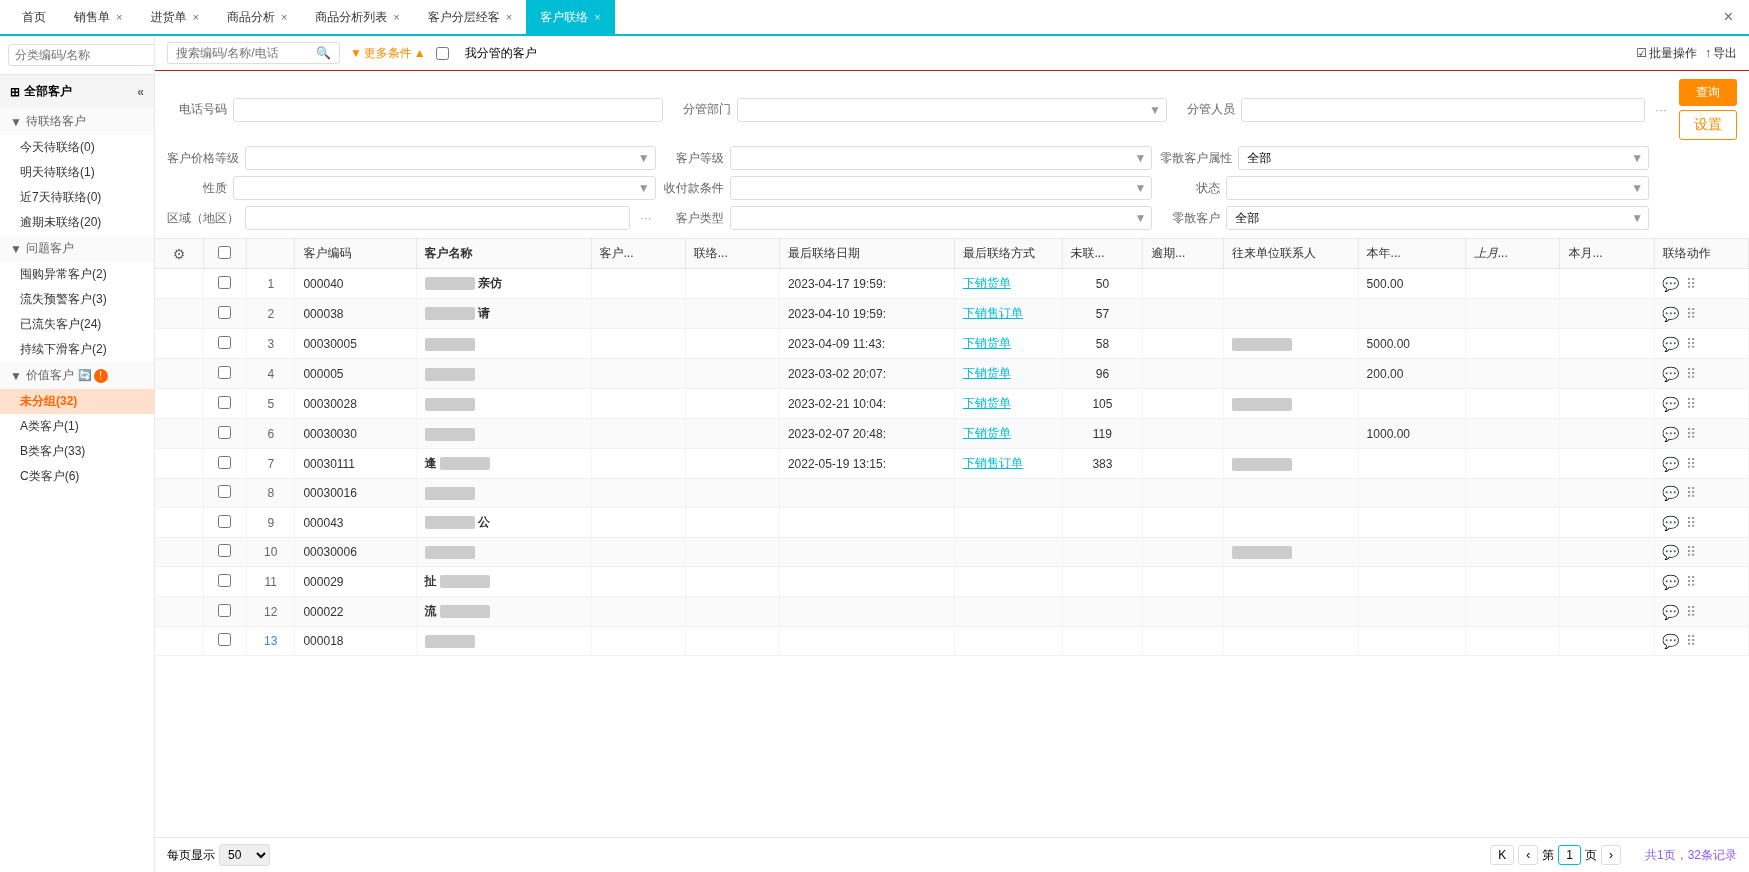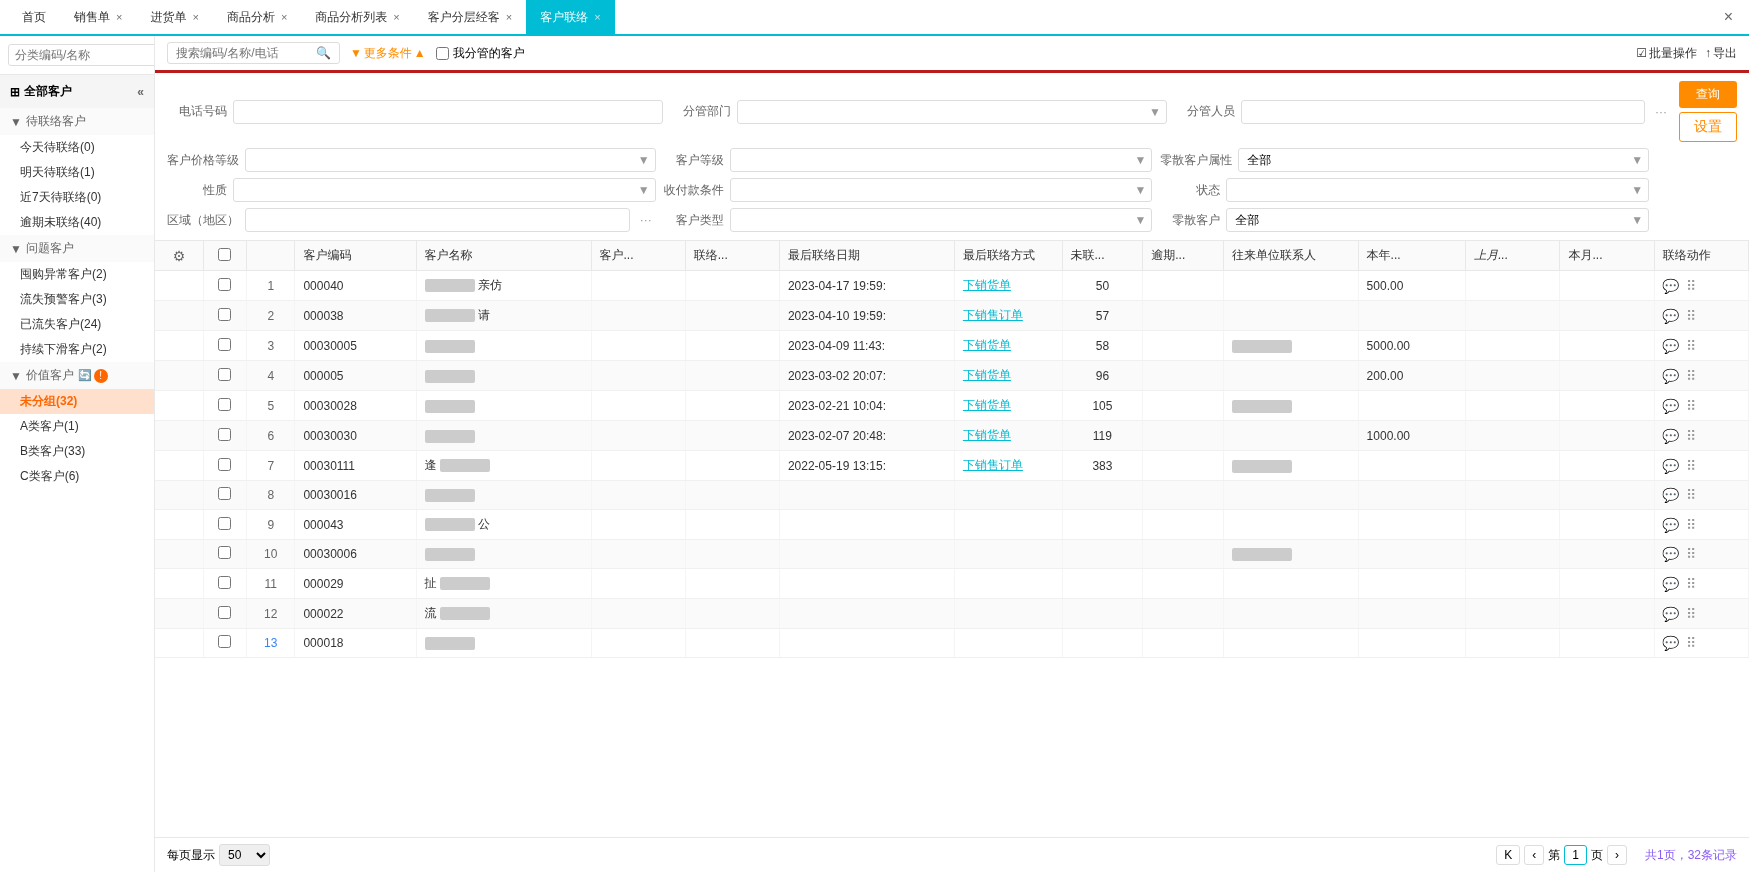--- a/index.html
+++ b/index.html
@@ -121,21 +121,21 @@
     .content-area {
       flex: 1;
       display: flex;
       flex-direction: column;
       overflow: hidden;
     }
 
     
     .filter-bar {
       background: #fff;
-      border-bottom: 3px solid #b91c1c;
+      border-bottom: 1px solid #b91c1c;
       padding: 6px 12px;
       display: flex;
       align-items: center;
       gap: 10px;
     }
     .filter-search-box {
       display: flex;
       align-items: center;
       border: 1px solid #ddd;
       border-radius: 3px;
@@ -151,21 +151,21 @@
     .filter-more {
       color: #ff8c00;
       cursor: pointer;
       display: flex;
       align-items: center;
       gap: 2px;
     }
     .filter-my-customers {
       display: flex;
       align-items: center;
-      gap: 4px;
+      gap: 16px;
       cursor: pointer;
     }
     .filter-actions {
       margin-left: auto;
       display: flex;
       gap: 8px;
     }
     .btn-batch {
       color: #333;
       border: none;
@@ -295,21 +295,21 @@
       border-right: 1px solid #f5f5f5;
       padding: 6px 8px;
       color: #333;
       white-space: nowrap;
       overflow: hidden;
       text-overflow: ellipsis;
     }
     .col-seq { width: 36px; text-align: center; }
     .col-check { width: 32px; text-align: center; }
     .col-code { width: 90px; }
-    .col-name { width: 130px; }
+    .col-name { width: 130px; font-weight: bold; }
     .col-type { width: 70px; }
     .col-contact { width: 70px; }
     .col-last-date { width: 130px; }
     .col-last-way { width: 80px; }
     .col-not-contact { width: 60px; }
     .col-overdue { width: 60px; }
     .col-partner { width: 100px; }
     .col-this-year { width: 80px; }
     .col-last-month { width: 70px; font-style: italic; }
     .col-this-month { width: 70px; }
@@ -327,21 +327,21 @@
       font-size: 14px;
     }
 
     
     .table-footer {
       display: flex;
       align-items: center;
       padding: 6px 12px;
       background: #fff;
       border-top: 1px solid #e8e8e8;
-      gap: 18px;
+      gap: 24px;
       flex-shrink: 0;
     }
     .footer-per-page {
       display: flex; align-items: center; gap: 4px;
     }
     .footer-per-page select {
       border: 1px solid #ddd;
       border-radius: 3px;
       padding: 2px 4px;
       font-size: 12px;
@@ -426,21 +426,21 @@
       <span class="sidebar-collapse">«</span>
     </div>
 
     <div class="sidebar-section-title">
       <span class="arrow">▼</span>
       <span>待联络客户</span>
     </div>
     <div class="sidebar-item">今天待联络(0)</div>
     <div class="sidebar-item">明天待联络(1)</div>
     <div class="sidebar-item">近7天待联络(0)</div>
-    <div class="sidebar-item">逾期未联络(40)</div>
+    <div class="sidebar-item">逾期未联络(20)</div>
 
     <div class="sidebar-section-title">
       <span class="arrow">▼</span>
       <span>问题客户</span>
     </div>
     <div class="sidebar-item">囤购异常客户(2)</div>
     <div class="sidebar-item">流失预警客户(3)</div>
     <div class="sidebar-item">已流失客户(24)</div>
     <div class="sidebar-item">持续下滑客户(2)</div>
 

